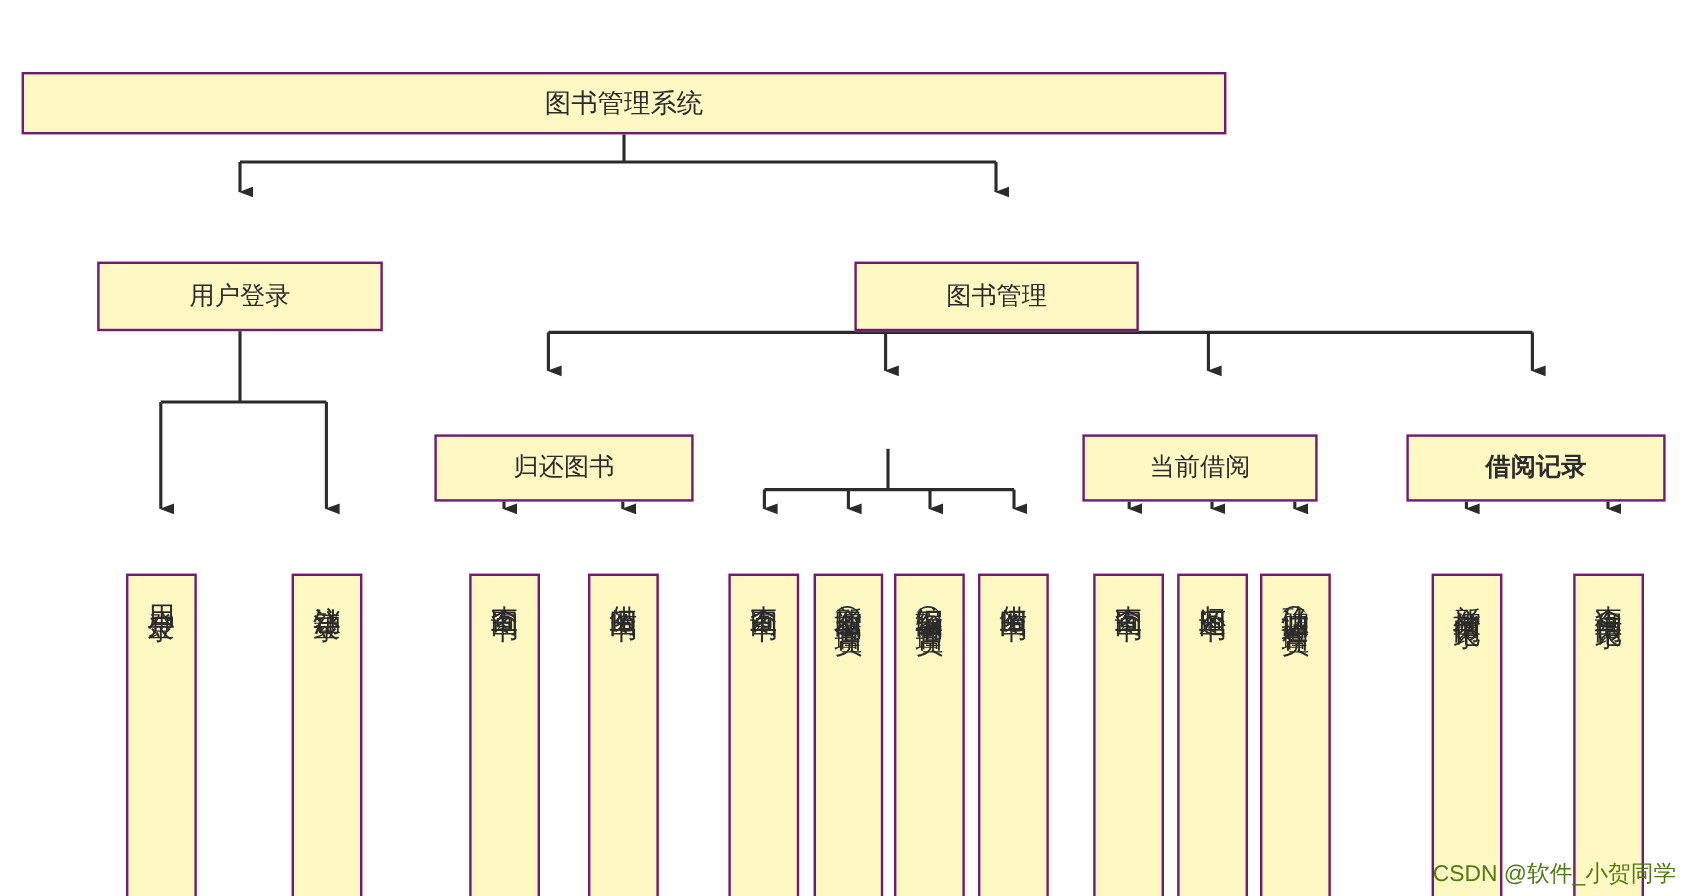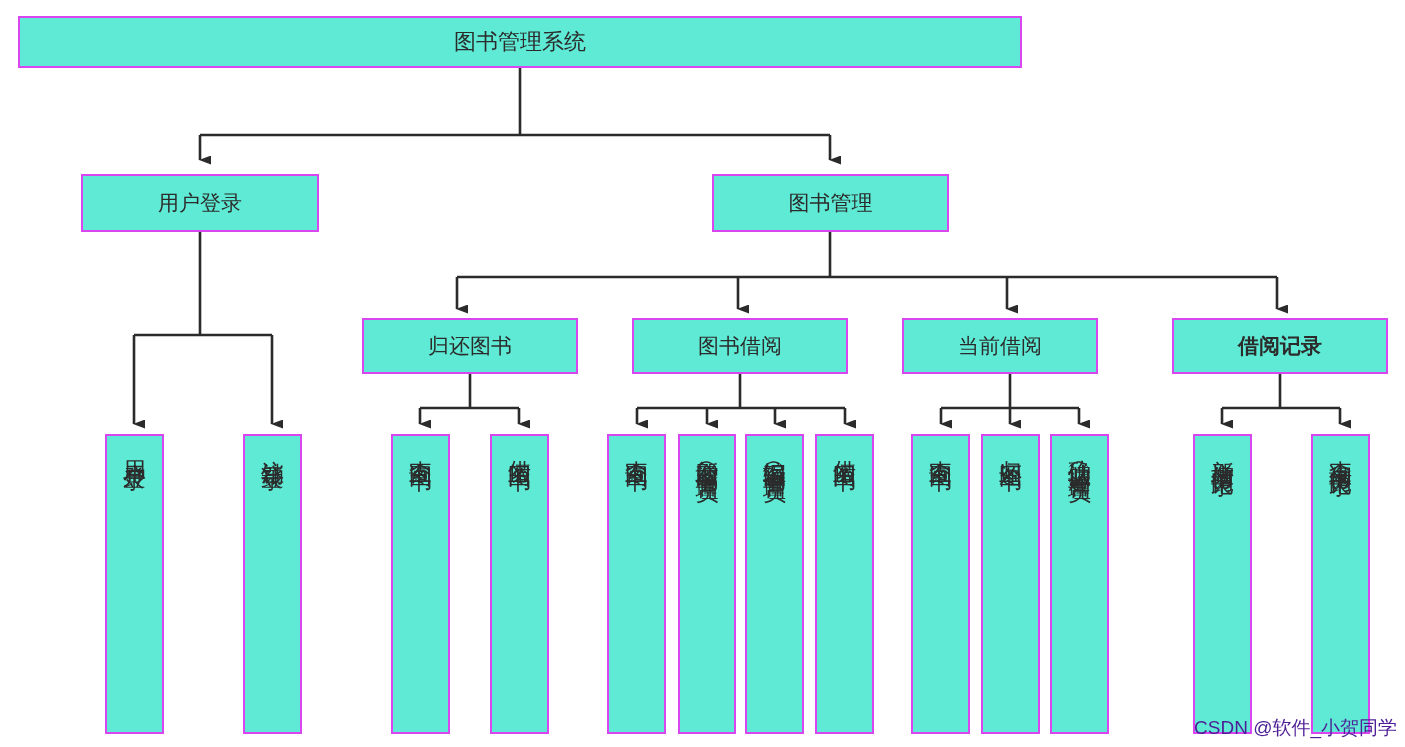--- a/index.html
+++ b/index.html
@@ -21,28 +21,29 @@
     position: absolute;
     left: 0;
     top: 0;
     width: 1405px;
     height: 747px;
     pointer-events: none;
   }
   .node {
     position: absolute;
     box-sizing: border-box;
-    background: #5eead4;
-    border: 2px solid #d946ef;
+    background: #fef9c3;
+    border: 2px solid #701a75;
     display: flex;
     align-items: center;
     justify-content: center;
     color: #2b2b2b;
     line-height: 1.18;
     z-index: 2;
+    margin-top: 44px;
   }
   .node .lbl {
     display: block;
     text-align: center;
     white-space: nowrap;
   }
   
   .node.h {
     font-size: 21px;
   }
@@ -61,21 +62,21 @@
     font-size: 23px;
     letter-spacing: 3px;
     line-height: 1;
     white-space: nowrap;
   }
   .watermark {
     position: absolute;
     right: 8px;
     bottom: 6px;
     font-size: 19px;
-    color: #4c1d95;
+    color: #4d7c0f;
     white-space: nowrap;
     z-index: 5;
   }
 </style>
 </head>
 <body>
 
 <div id="canvas">
 
   <svg class="wires" viewBox="0 0 1405 747">
@@ -137,23 +138,20 @@
   </div>
 
   <div class="node h" style="left:712px; top:174px; width:237px; height:58px;">
     <span class="lbl">图书管理</span>
   </div>
 
   <div class="node h" style="left:362px; top:318px; width:216px; height:56px;">
     <span class="lbl">归还图书</span>
   </div>
 
-  <div class="node h" style="left:632px; top:318px; width:216px; height:56px;">
-    <span class="lbl">图书借阅</span>
-  </div>
 
   <div class="node h" style="left:902px; top:318px; width:196px; height:56px;">
     <span class="lbl">当前借阅</span>
   </div>
 
   <div class="node h" style="left:1172px; top:318px; width:216px; height:56px;font-weight:bold;">
     <span class="lbl">借阅记录</span>
   </div>
 
   <div class="node v" style="left:105px; top:434px; width:59px; height:300px;">

